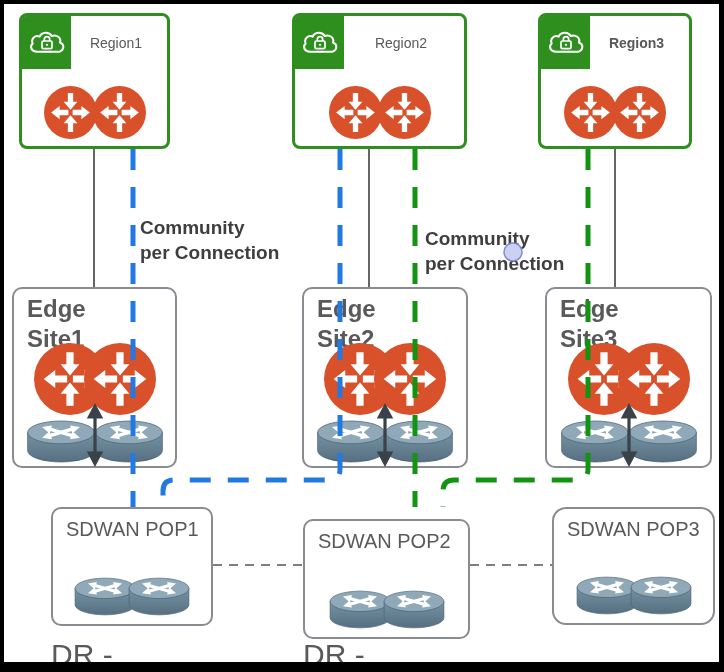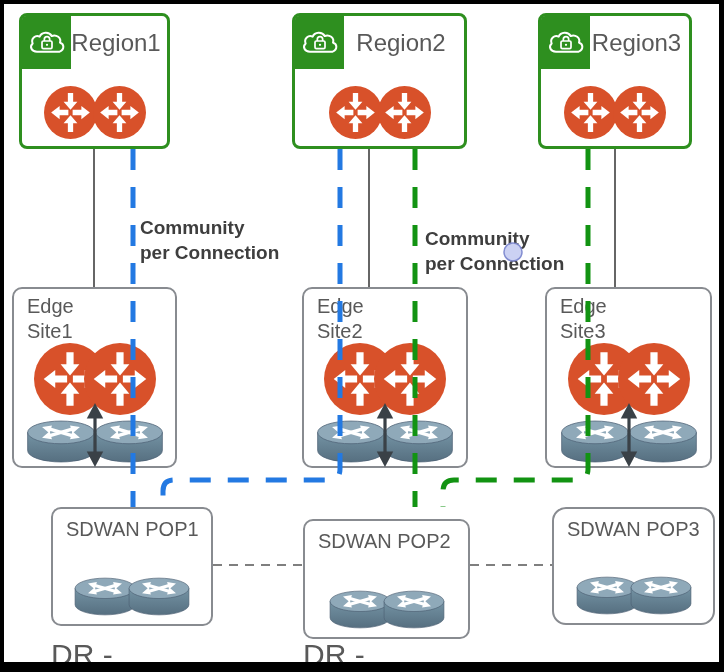--- a/index.html
+++ b/index.html
@@ -10,39 +10,39 @@
   .frame.top{left:0;top:0;width:724px;height:4px;}
   .frame.left{left:0;top:0;width:4px;height:672px;}
   .frame.right{left:719px;top:0;width:5px;height:672px;}
   .frame.bottom{left:0;top:662px;width:724px;height:10px;}
 
   
   .region-box{position:absolute;top:13px;height:136px;background:#fff;
     border:3px solid var(--region_green,#2E8F1F);border-radius:8px;box-sizing:border-box;}
   .r1{left:19px;width:151px;}
   .r2{left:292px;width:175px;}
-  .r3{left:538px;width:154px;}
+  .r3{left:538px;width:154px;font-weight:bold;}
   .region-header{position:absolute;left:0;top:0;width:49px;height:53px;
     background:var(--region_green,#2E8F1F);border-radius:4px 0 0 0;
     display:flex;align-items:center;justify-content:center;}
   .region-label{position:absolute;left:49px;right:6px;top:0;height:54px;
     display:flex;align-items:center;justify-content:center;
-    font-size:24px;color:var(--text_gray,#595959);}
+    font-size:14px;color:var(--text_gray,#595959);}
   .pair{position:absolute;left:0;right:0;display:flex;justify-content:center;}
   .region-box .pair{bottom:7px;}
   .region-box .pair svg{width:53px;height:53px;margin:0 -2px;}
 
   
   .edge-box{position:absolute;top:287px;height:181px;background:#fff;
     border:2px solid var(--box_border,#888B90);border-radius:10px;box-sizing:border-box;}
   .e1{left:12px;width:165px;}
   .e2{left:302px;width:166px;}
   .e3{left:545px;width:167px;}
-  .edge-label{position:absolute;left:13px;top:5px;font-size:20px;line-height:1.25;
-    color:var(--text_gray,#595959);}
+  .edge-label{position:absolute;left:13px;top:5px;font-size:24px;line-height:1.25;
+    color:var(--text_gray,#595959);font-weight:bold;}
   .edge-box .pair{top:54px;z-index:1;}
   .edge-box .pair svg{width:72px;height:72px;margin:0 -11px;}
   .edge-box .dbl{position:absolute;left:50%;transform:translateX(-50%);top:114px;
     width:22px;height:64px;z-index:3;}
   .routers{position:absolute;left:0;right:0;display:flex;justify-content:center;z-index:2;}
   .edge-box .routers{bottom:1px;}
   .edge-box .routers svg{width:86px;height:47px;margin:0 -9px;}
 
   
   .pop-box{position:absolute;top:507px;background:#fff;

